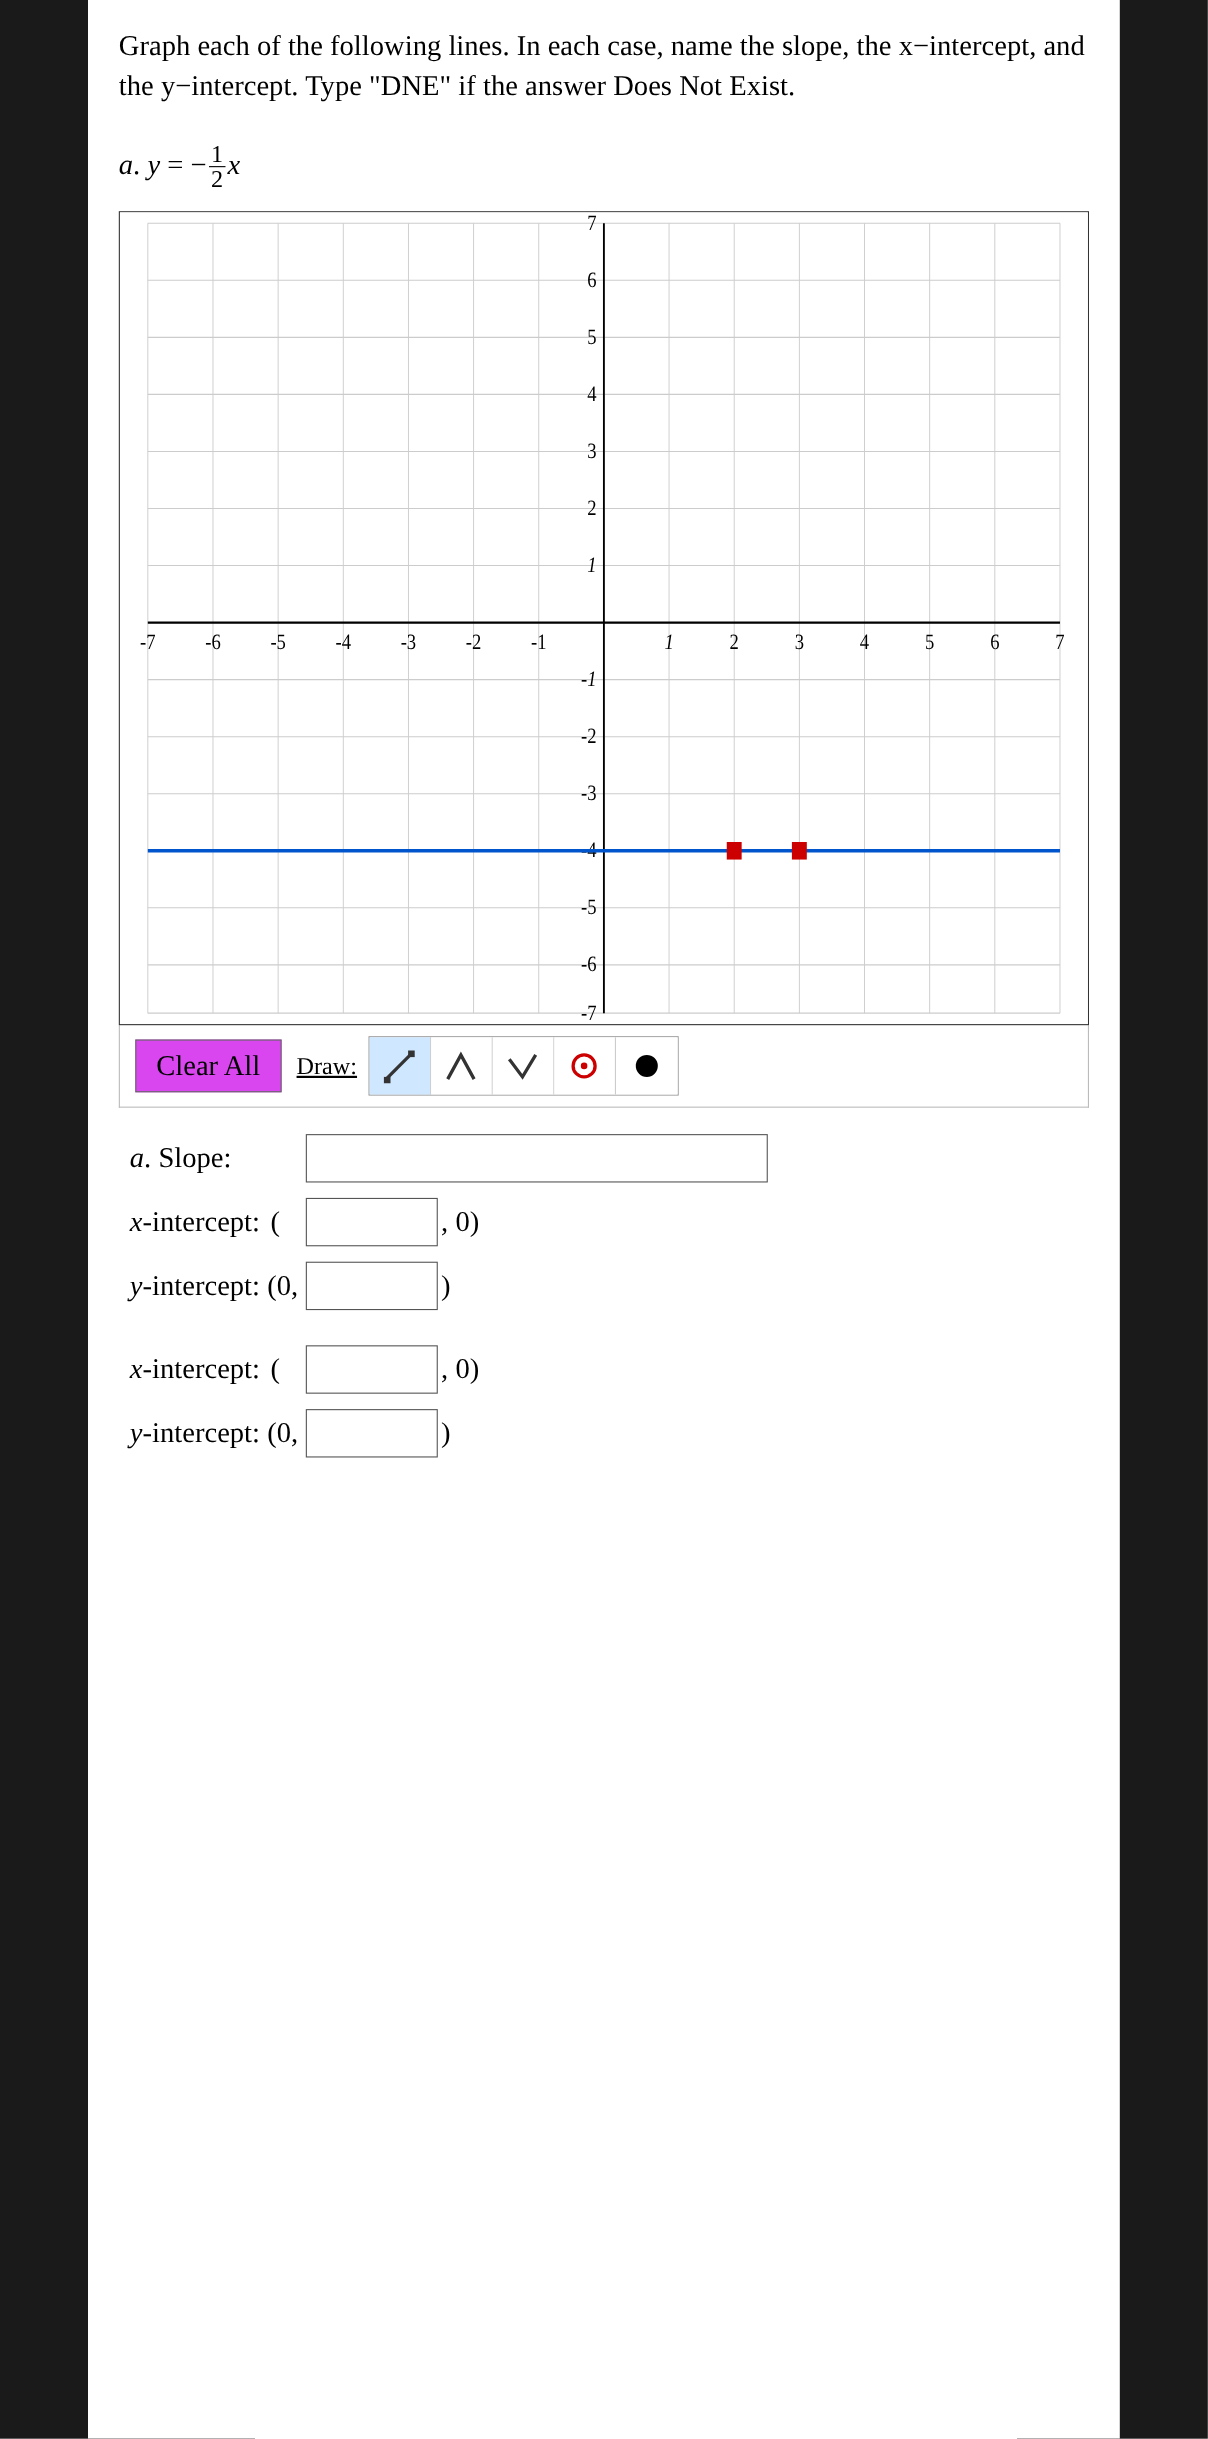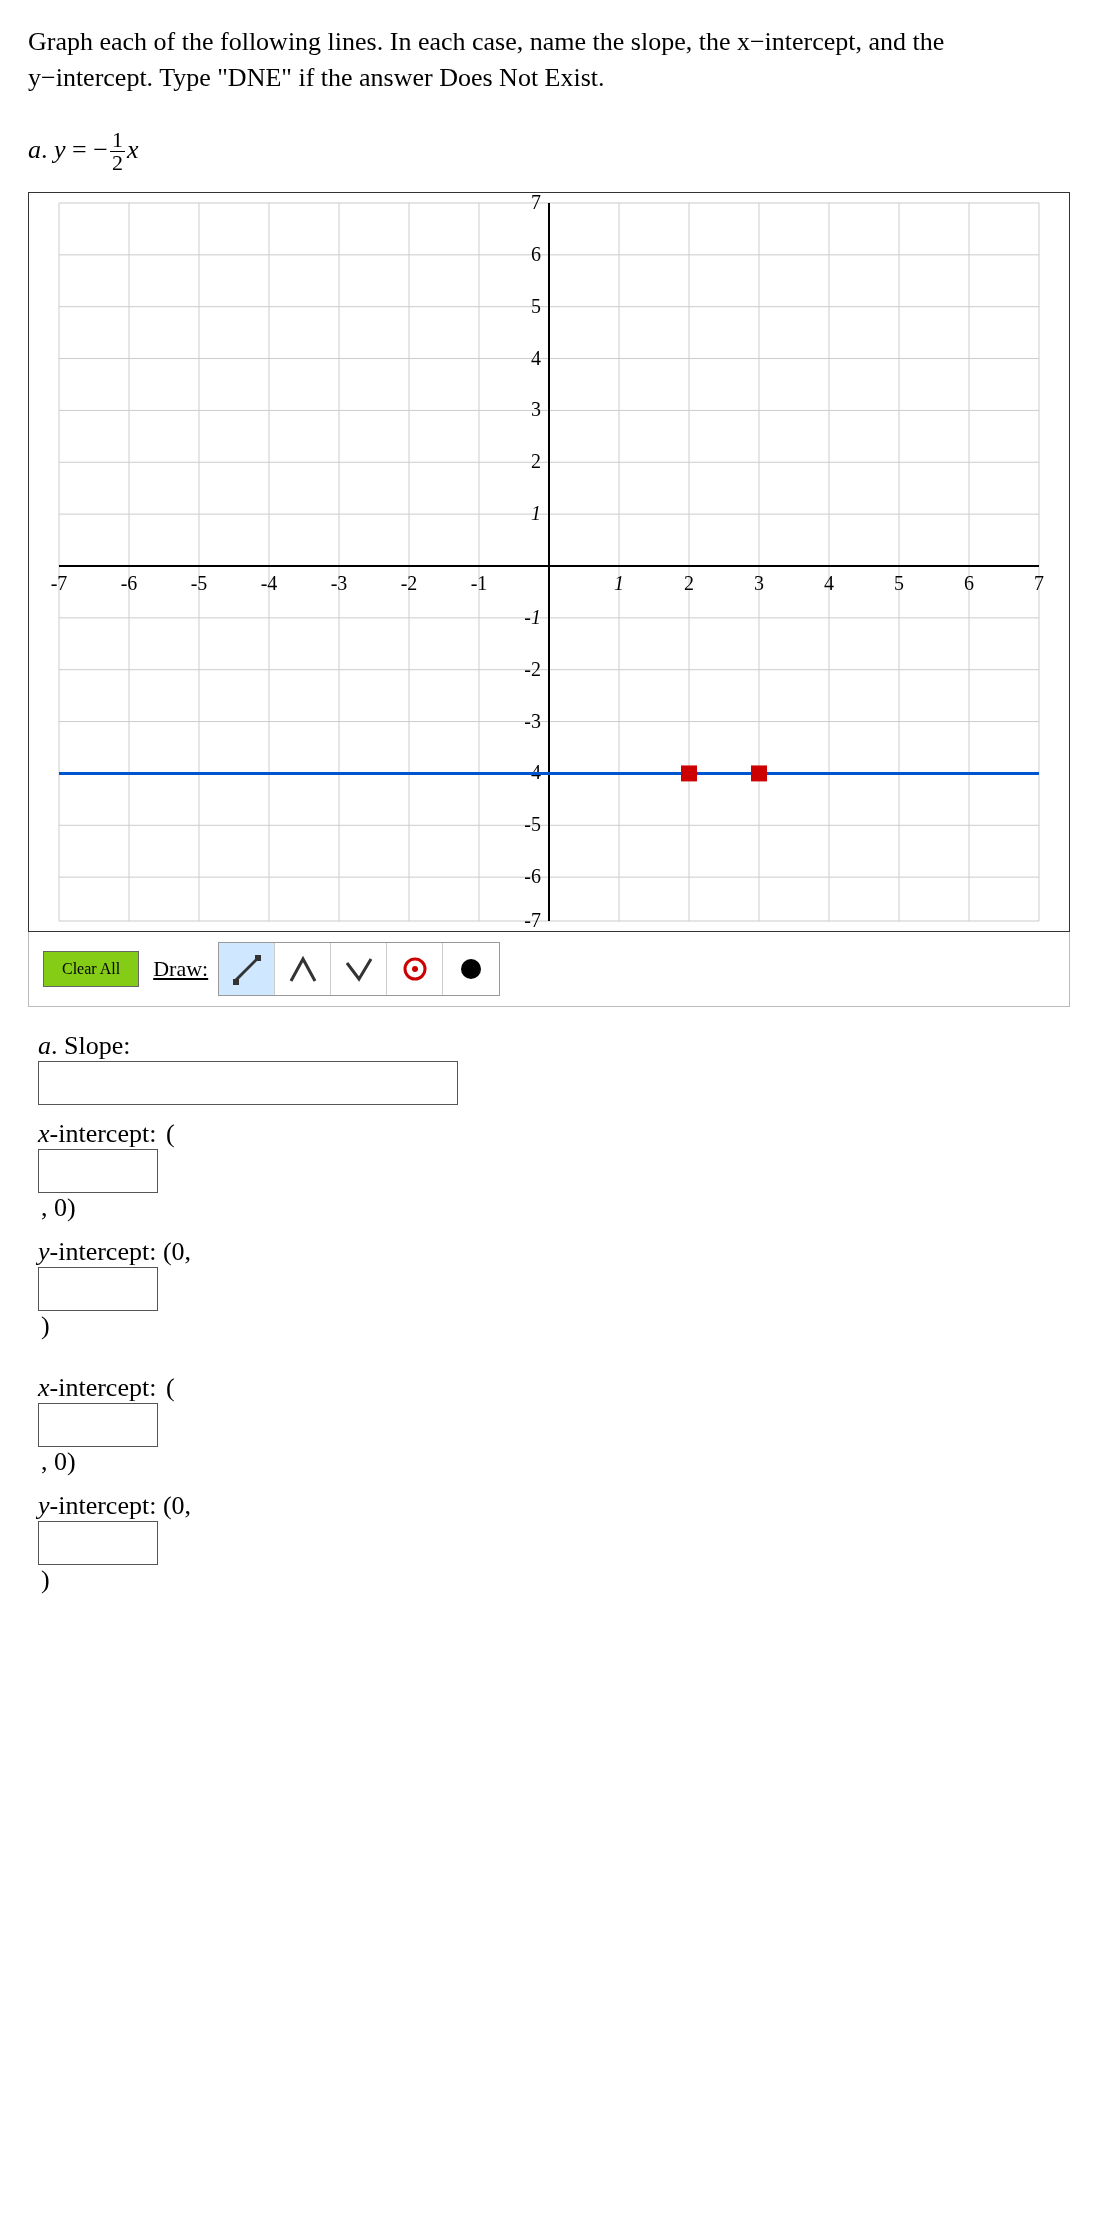--- a/index.html
+++ b/index.html
@@ -4,21 +4,21 @@
   <style>
     * { box-sizing: border-box; margin: 0; padding: 0; }
     body {
       background: #1a1a1a;
       display: flex;
       justify-content: center;
       font-family: 'Times New Roman', Times, serif;
     }
     .page {
       background: #fff;
-      width: 1098px;
+      width: 938px;
       min-height: 2217px;
       padding: 24px 28px 52px 28px;
     }
     .instructions {
       font-size: 26px;
       line-height: 1.4;
       margin-bottom: 10px;
       color: #000;
     }
     .equations {
@@ -63,23 +63,23 @@
       display: flex;
       align-items: center;
       gap: 0;
       border: 1.5px solid #bbb;
       border-top: none;
       padding: 10px 14px;
       background: #fff;
     }
     .clear-all-btn {
       border: 1.5px solid #666;
-      background: #84cc16;
+      background: #d946ef;
       padding: 8px 18px;
-      font-size: 16px;
+      font-size: 26px;
       font-family: 'Times New Roman', serif;
       cursor: pointer;
       margin-right: 14px;
     }
     .draw-label {
       font-size: 22px;
       margin-right: 10px;
       font-family: 'Times New Roman', serif;
       text-decoration: underline;
     }
@@ -109,24 +109,24 @@
 
     
     .answers-section {
       padding: 24px 10px 10px 10px;
     }
     .answer-block {
       margin-bottom: 32px;
     }
     .answer-row {
       display: flex;
+      align-items: center;
       margin-bottom: 14px;
       font-size: 26px;
       color: #000;
-      flex-direction: column;
     }
     .answer-row .label {
       min-width: 160px;
       font-family: 'Times New Roman', serif;
     }
     .answer-input-full {
       border: 1.5px solid #555;
       height: 44px;
       width: 420px;
       font-size: 22px;

